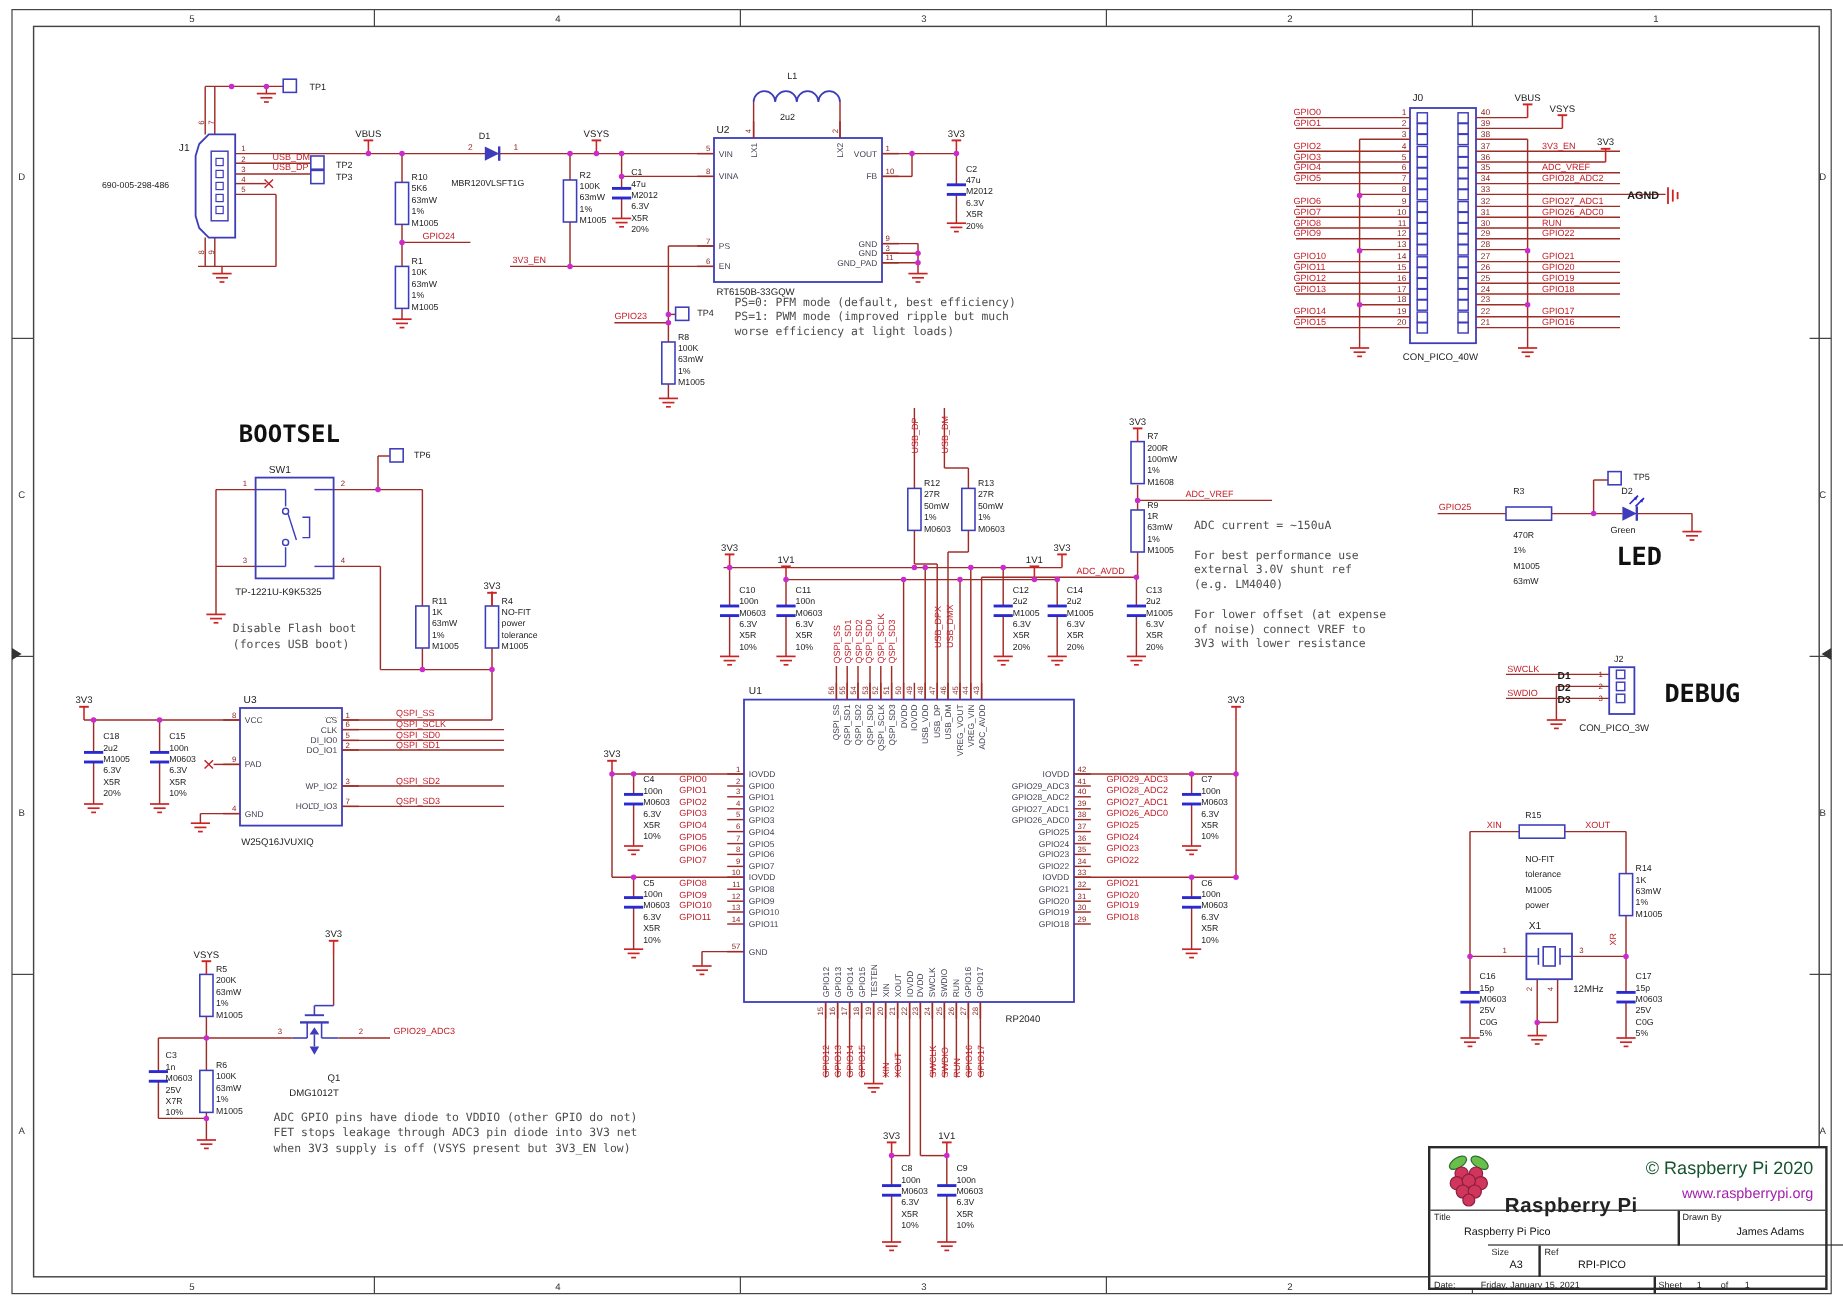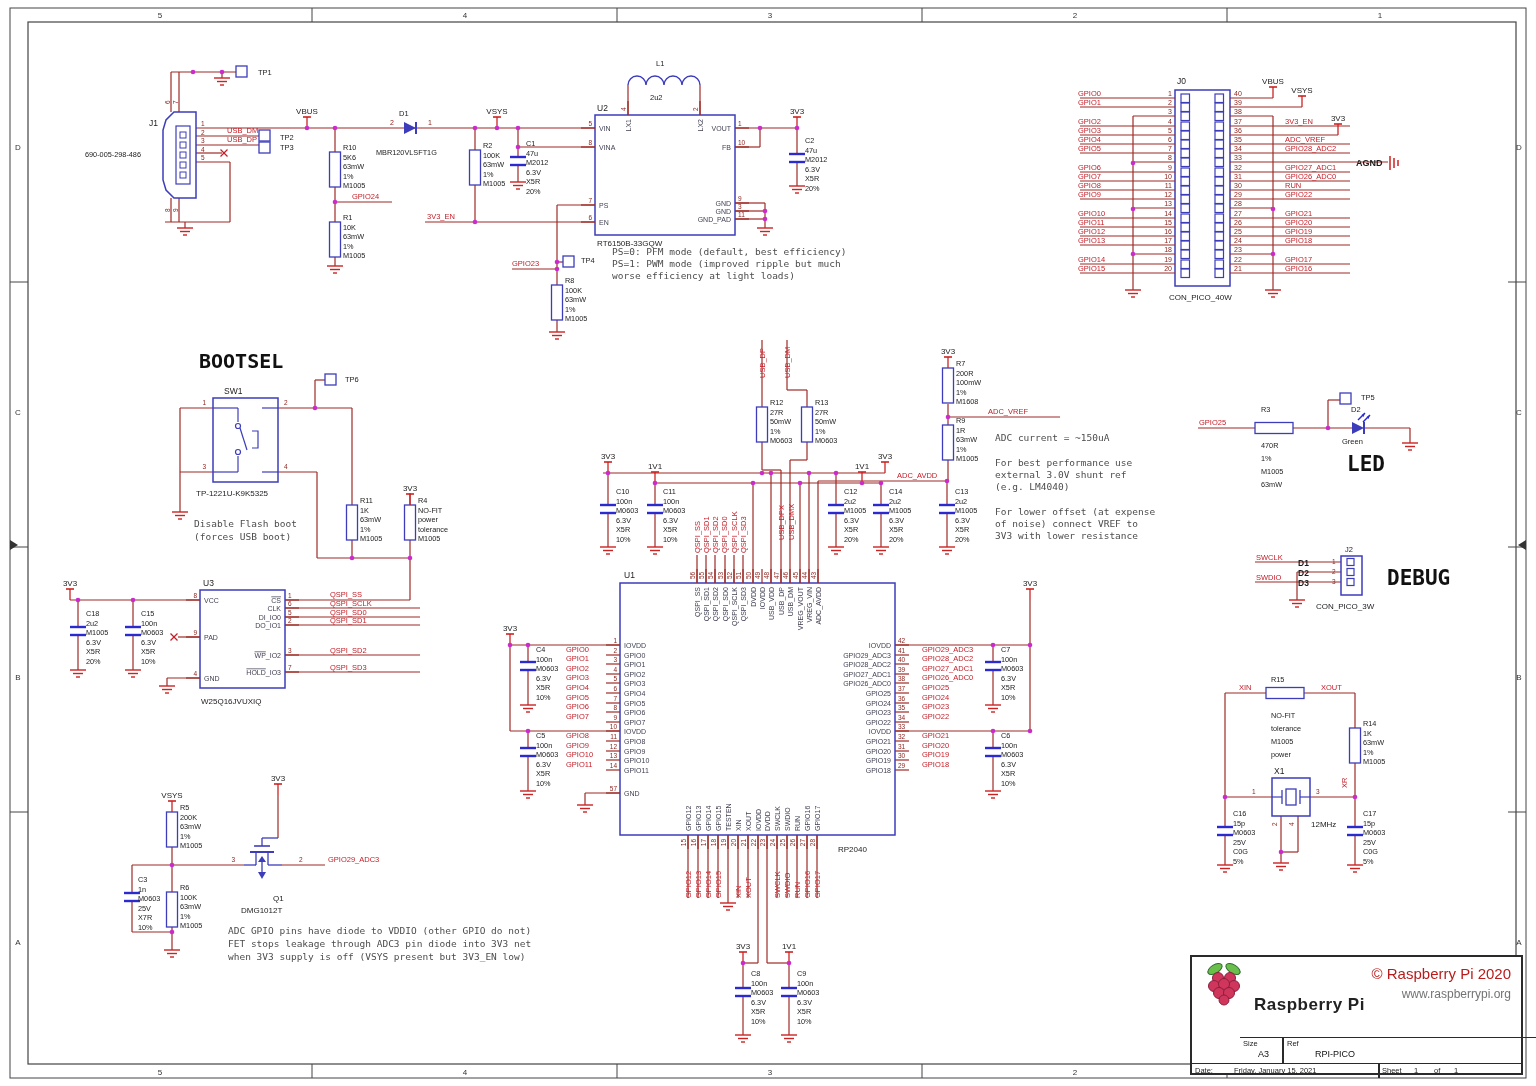--- a/index.html
+++ b/index.html
@@ -7,22 +7,22 @@
          font-family:"Liberation Sans",sans-serif;}
   svg{position:absolute;left:0;top:0;}
   
   .tb{position:absolute;left:1190px;top:955px;width:333px;height:120px;border:2px solid #2a2a2a;background:#fff;box-sizing:border-box;}
   .tb .row2{position:absolute;left:0;top:51px;width:100%;height:29px;border-top:1.5px solid #2a2a2a;box-sizing:border-box;}
   .tb .row3{position:absolute;left:0;top:80px;width:100%;height:26px;border-top:1.5px solid #2a2a2a;box-sizing:border-box;margin-left:48px;}
   .tb .row4{position:absolute;left:0;top:106px;width:100%;height:14px;border-top:1.5px solid #2a2a2a;box-sizing:border-box;text-align:right;}
   .tb .cap{position:absolute;font-size:7.5px;color:#222;}
   .tb .val{position:absolute;font-size:9px;color:#111;}
   .brand{position:absolute;left:62px;top:16px;font-size:17px;font-weight:bold;color:#222;letter-spacing:.5px;margin-top:22px;}
-  .copy1{position:absolute;right:10px;top:8px;font-size:15px;color:#b91c1c;}
-  .copy2{position:absolute;right:10px;top:30px;font-size:12px;color:#737373;margin-left:48px;}
+  .copy1{position:absolute;right:10px;top:8px;font-size:15px;color:#14532d;}
+  .copy2{position:absolute;right:10px;top:30px;font-size:12px;color:#a21caf;margin-left:48px;}
   .vline{position:absolute;background:#2a2a2a;}
 </style>
 </head>
 <body>
 
 <div class="sheet">
   <svg id="cv" width="1536" height="1086" viewBox="0 0 1536 1086">
       <line x1="196" y1="128" x2="595" y2="128" stroke="#9e2b25" stroke-width="1.2"></line>
       <line x1="171" y1="112" x2="171" y2="72" stroke="#9e2b25" stroke-width="1.2"></line>
       <line x1="179" y1="112" x2="179" y2="72" stroke="#9e2b25" stroke-width="1.2"></line>
@@ -1276,20 +1276,27 @@
           <circle cx="10" cy="2" r="5.5" fill="#d0365c" stroke="#8c1f3f"></circle>
         <circle cx="0" cy="0" r="5.5" fill="#d0365c" stroke="#8c1f3f"></circle>
         <circle cx="-5" cy="9" r="5.5" fill="#d0365c" stroke="#8c1f3f"></circle>
           <circle cx="5" cy="9" r="5.5" fill="#d0365c" stroke="#8c1f3f"></circle>
         <circle cx="0" cy="16" r="5" fill="#d0365c" stroke="#8c1f3f"></circle>
       </g>
     </svg>
     <div class="brand">Raspberry Pi</div>
     <div class="copy1">© Raspberry Pi 2020</div>
     <div class="copy2">www.raspberrypi.org</div>
+    <div class="row2">
+      <div class="vline" style="left:206px;top:0;width:1.5px;height:29px;"></div>
+      <div class="cap" style="left:3px;top:1px;">Title</div>
+      <div class="val" style="left:28px;top:12px;">Raspberry Pi Pico</div>
+      <div class="cap" style="left:210px;top:1px;">Drawn By</div>
+      <div class="val" style="left:255px;top:12px;">James Adams</div>
+    </div>
     <div class="row3">
       <div class="vline" style="left:42px;top:0;width:1.5px;height:26px;"></div>
       <div class="vline" style="left:301px;top:0;width:1.5px;height:26px;"></div>
       <div class="cap" style="left:3px;top:1px;">Size</div>
       <div class="val" style="left:18px;top:11px;">A3</div>
       <div class="cap" style="left:47px;top:1px;">Ref</div>
       <div class="val" style="left:75px;top:11px;">RPI-PICO</div>
       <div class="cap" style="left:305px;top:1px;">Rev</div>
       <div class="val" style="left:320px;top:11px;">3</div>
     </div>

